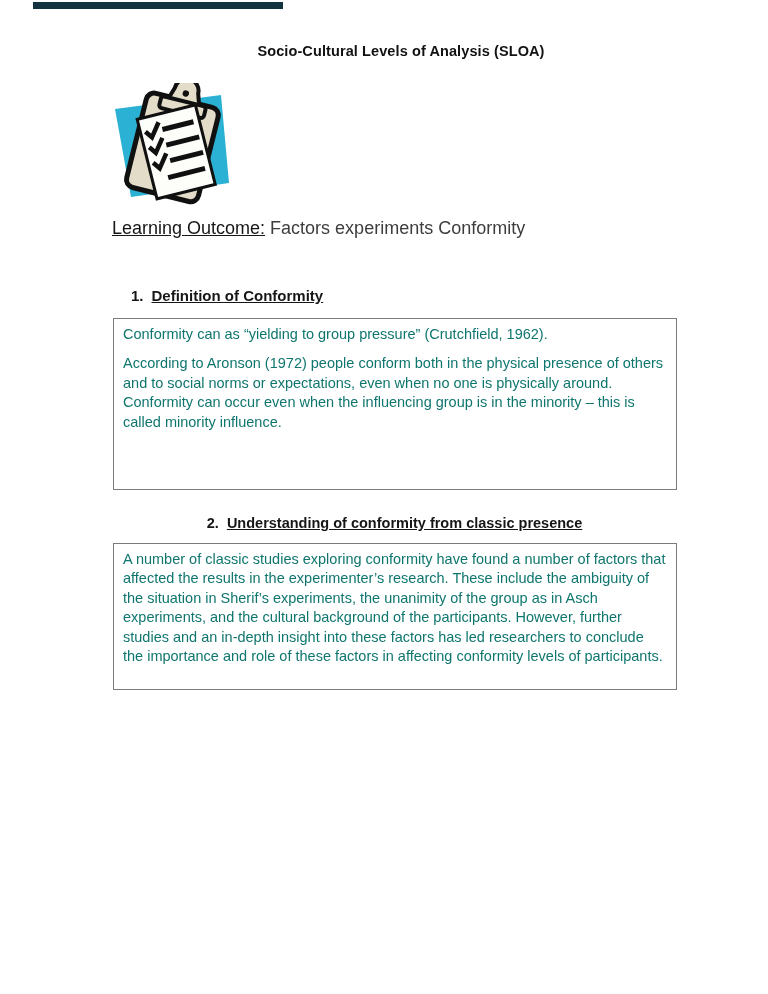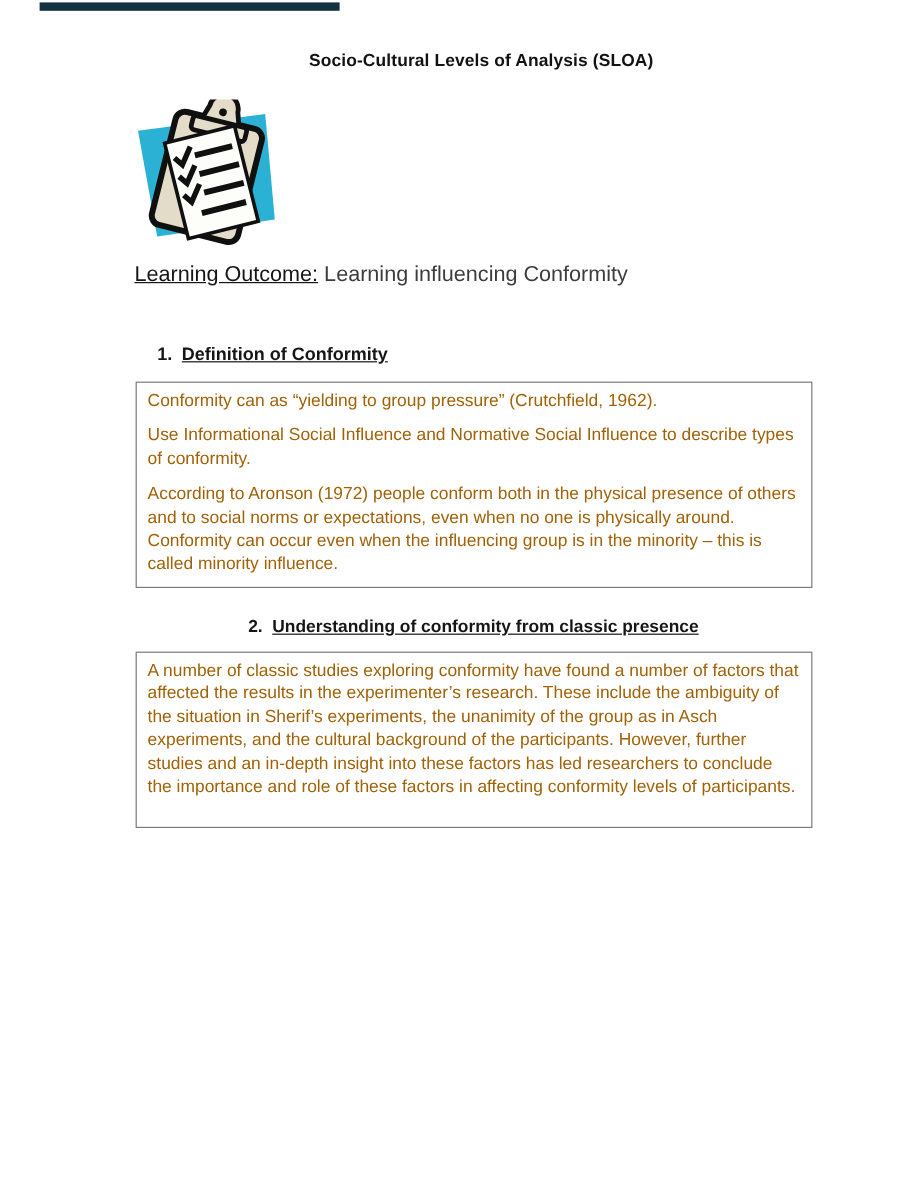--- a/index.html
+++ b/index.html
@@ -48,21 +48,21 @@
   .section-heading .txt { text-decoration: underline; }
 
   #heading-1 { left: 131px; top: 287px; }
   #heading-2 { left: 113px; top: 515px; width: 563px; text-align: center; font-size: 14.5px; }
 
   .text-box {
     position: absolute; left: 113px; width: 544px;
     border: 1px solid #7b7b7b;
     background: #ffffff;
     padding: 4px 9px;
-    font-size: 14.5px; line-height: 19.4px; color: #a16207;
+    font-size: 14.5px; line-height: 19.4px; color: #0f766e;
   }
   #box-1 { top: 318px; height: 162px; }
   #box-2 { top: 543px; height: 137px; }
   .text-box p { margin: 2px 0 10px 0; }
   .text-box p:last-child { margin-bottom: 0; }
 </style>
 </head>
 <body>
 
 <div class="top-edge-bar"></div>
@@ -91,30 +91,29 @@
       <line x1="58" y1="92" x2="96" y2="92" stroke="#101010" stroke-width="5"></line>
 
       <path d="M47,42 l5,7 l10,-13" fill="none" stroke="#101010" stroke-width="4.5"></path>
       <path d="M47,58 l5,7 l10,-13" fill="none" stroke="#101010" stroke-width="4.5"></path>
       <path d="M47,74 l5,7 l10,-13" fill="none" stroke="#101010" stroke-width="4.5"></path>
     </g>
   </svg>
 </div>
 
 <div class="learning-outcome">
-  <span class="lo-label">Learning Outcome:</span><span class="lo-text"> Learning influencing Conformity</span>
+  <span class="lo-label">Learning Outcome:</span><span class="lo-text"> Factors experiments Conformity</span>
 </div>
 
 <div class="section-heading" id="heading-1">
   <span class="num">1.</span><span class="txt">Definition of Conformity</span>
 </div>
 
 <div class="text-box" id="box-1">
   <p>Conformity can as “yielding to group pressure” (Crutchfield, 1962).</p>
-  <p> Use Informational Social Influence and Normative Social Influence to describe types of conformity.</p>
   <p>According to Aronson (1972) people conform both in the physical presence of others and to social norms or expectations, even when no one is physically around. Conformity can occur even when the influencing group is in the minority – this is called minority influence.</p>
 </div>
 
 <div class="section-heading" id="heading-2">
   <span class="num">2.</span><span class="txt">Understanding of conformity from classic presence</span>
 </div>
 
 <div class="text-box" id="box-2">
   <p>A number of classic studies exploring conformity have found a number of factors that affected the results in the experimenter’s research. These include the ambiguity of the situation in Sherif’s experiments, the unanimity of the group as in Asch experiments, and the cultural background of the participants.  However, further studies and an in-depth insight into these factors has led researchers to conclude the importance and role of these factors in affecting conformity levels of participants.</p>
 </div>

